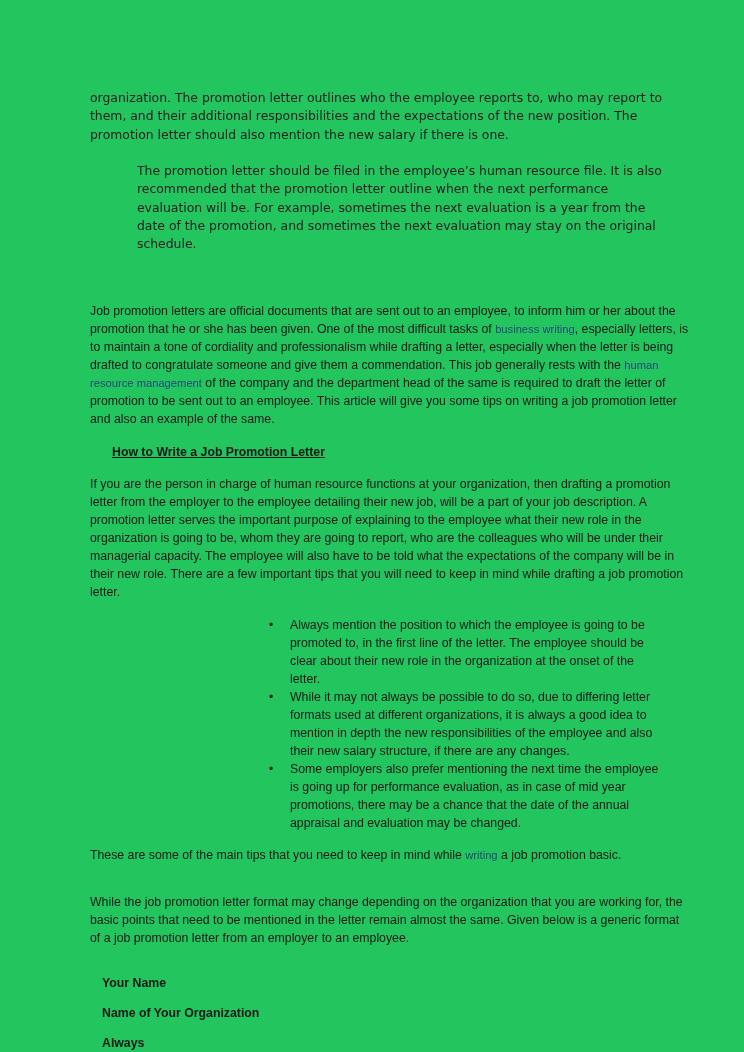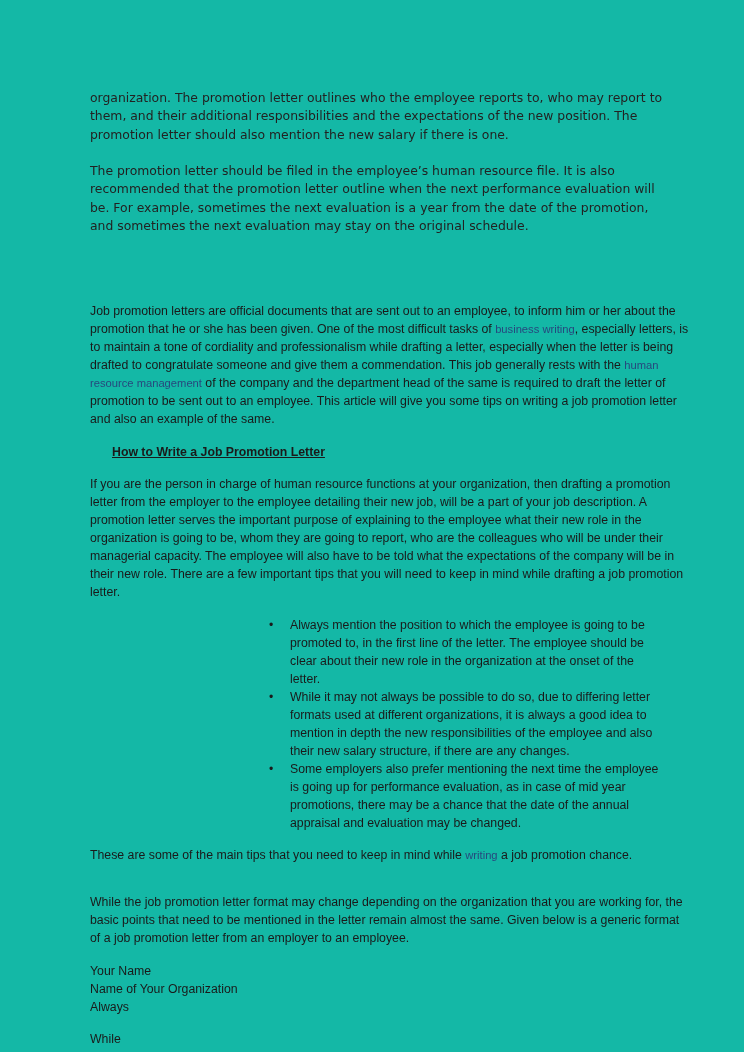--- a/index.html
+++ b/index.html
@@ -1,31 +1,31 @@
 <!DOCTYPE html>
 <html><head>
   <meta charset="utf-8">
   <style>
     html, body { margin: 0; padding: 0; background: #ffffff; }
     body { width: 744px; height: 1052px; position: relative; overflow: hidden; color: #1a1a1a; }
-    .page { position: absolute; left: 0; top: 0; width: 744px; height: 1052px; background: #14b8a6; }
+    .page { position: absolute; left: 0; top: 0; width: 744px; height: 1052px; background: #22c55e; }
     .top-block { position: absolute; left: 90px; top: 89px; width: 580px;
       font-family: "DejaVu Sans", sans-serif; font-size: 12.4px; line-height: 18.3px; color: #222; }
     .top-block p { margin: 0; }
-    .top-block p + p { margin-top: 18.3px; }
+    .top-block p + p { margin-top: 18.3px; margin-left: 47px; }
     .body-block { position: absolute; left: 90px; top: 302px; width: 600px;
       font-family: "Liberation Sans", sans-serif; font-size: 12.3px; line-height: 18px; color: #1a1a1a; }
     .body-block p { margin: 0; }
     .link { color: #27487e; font-size: 11.2px; }
     .heading { font-weight: bold; text-decoration: underline; margin: 0; padding-left: 22px; }
     .gap { height: 14.5px; }
     .tips { list-style: none; margin: 0; padding: 0; margin-left: 176px; width: 400px; }
     .tips li { position: relative; padding-left: 24px; }
     .tips li .bullet { position: absolute; left: 3px; top: 0; }
-    .addr p { margin: 0; }
+    .addr p { margin: 12px; font-weight: bold; }
   </style>
 </head>
 <body>
 
 <div class="page">
 
   <div class="top-block">
     <p>organization. The promotion letter outlines who the employee reports to, who may report to them, and their additional responsibilities and the expectations of the new position. The promotion letter should also mention the new salary if there is one.</p>
     <p>The promotion letter should be filed in the employee’s human resource file. It is also recommended that the promotion letter outline when the next performance evaluation will be. For example, sometimes the next evaluation is a year from the date of the promotion, and sometimes the next evaluation may stay on the original schedule.</p>
   </div>
@@ -39,21 +39,21 @@
     <p>If you are the person in charge of human resource functions at your organization, then drafting a promotion letter from the employer to the employee detailing their new job, will be a part of your job description. A promotion letter serves the important purpose of explaining to the employee what their new role in the organization is going to be, whom they are going to report, who are the colleagues who will be under their managerial capacity. The employee will also have to be told what the expectations of the company will be in their new role. There are a few important tips that you will need to keep in mind while drafting a job promotion letter.</p>
     <div class="gap"></div>
 
     <ul class="tips">
       <li><span class="bullet">•</span><span>Always mention the position to which the employee is going to be promoted to, in the first line of the letter. The employee should be clear about their new role in the organization at the onset of the letter.</span></li>
       <li><span class="bullet">•</span><span>While it may not always be possible to do so, due to differing letter formats used at different organizations, it is always a good idea to mention in depth the new responsibilities of the employee and also their new salary structure, if there are any changes.</span></li>
       <li><span class="bullet">•</span><span>Some employers also prefer mentioning the next time the employee is going up for performance evaluation, as in case of mid year promotions, there may be a chance that the date of the annual appraisal and evaluation may be changed.</span></li>
     </ul>
 
     <div class="gap"></div>
-    <p><span>These are some of the main tips that you need to keep in mind while </span><span class="link">writing</span><span> a job promotion chance.</span></p>
+    <p><span>These are some of the main tips that you need to keep in mind while </span><span class="link">writing</span><span> a job promotion basic.</span></p>
 
     <div class="gap"></div>
     <div class="gap"></div>
     <p>While the job promotion letter format may change depending on the organization that you are working for, the basic points that need to be mentioned in the letter remain almost the same. Given below is a generic format of a job promotion letter from an employer to an employee.</p>
     <div class="gap"></div>
 
     <div class="addr">
       <p>Your Name</p>
       <p>Name of Your Organization</p>
       <p>Always</p>

